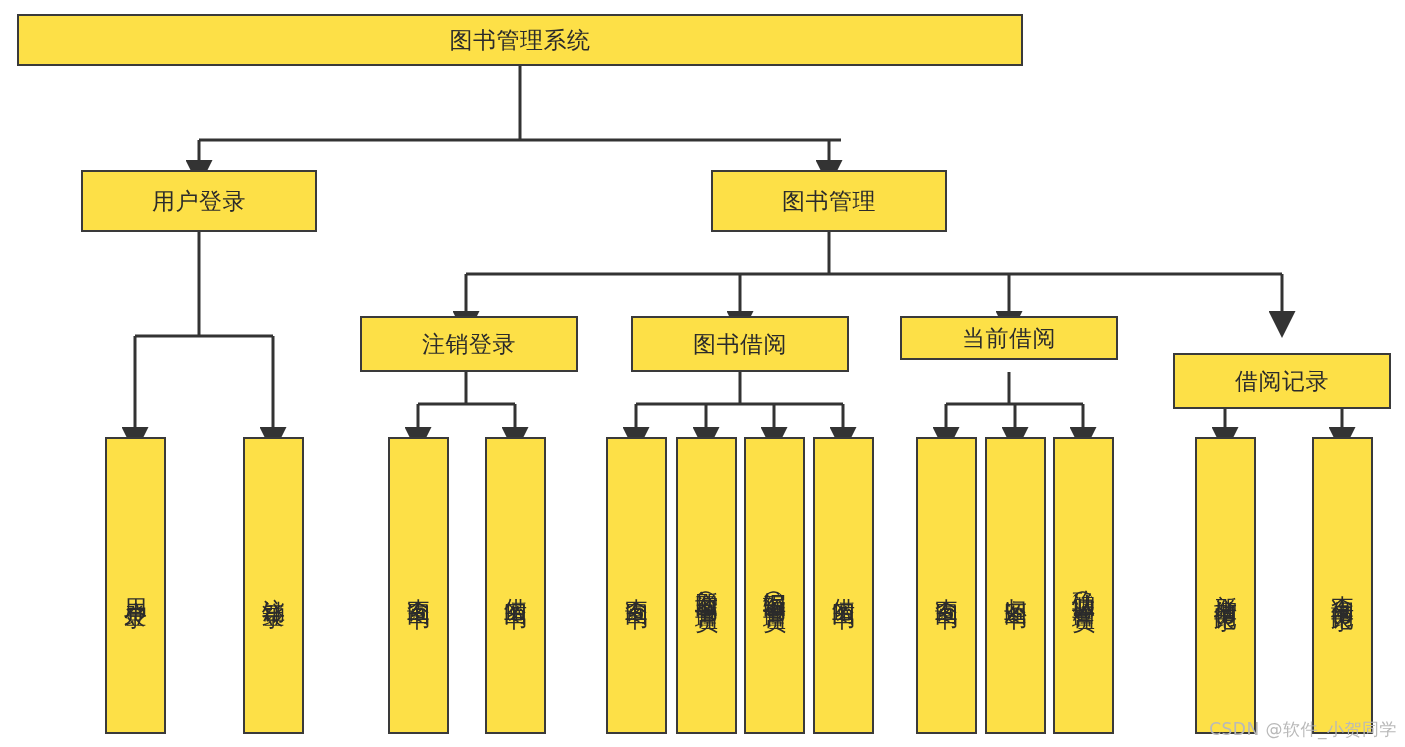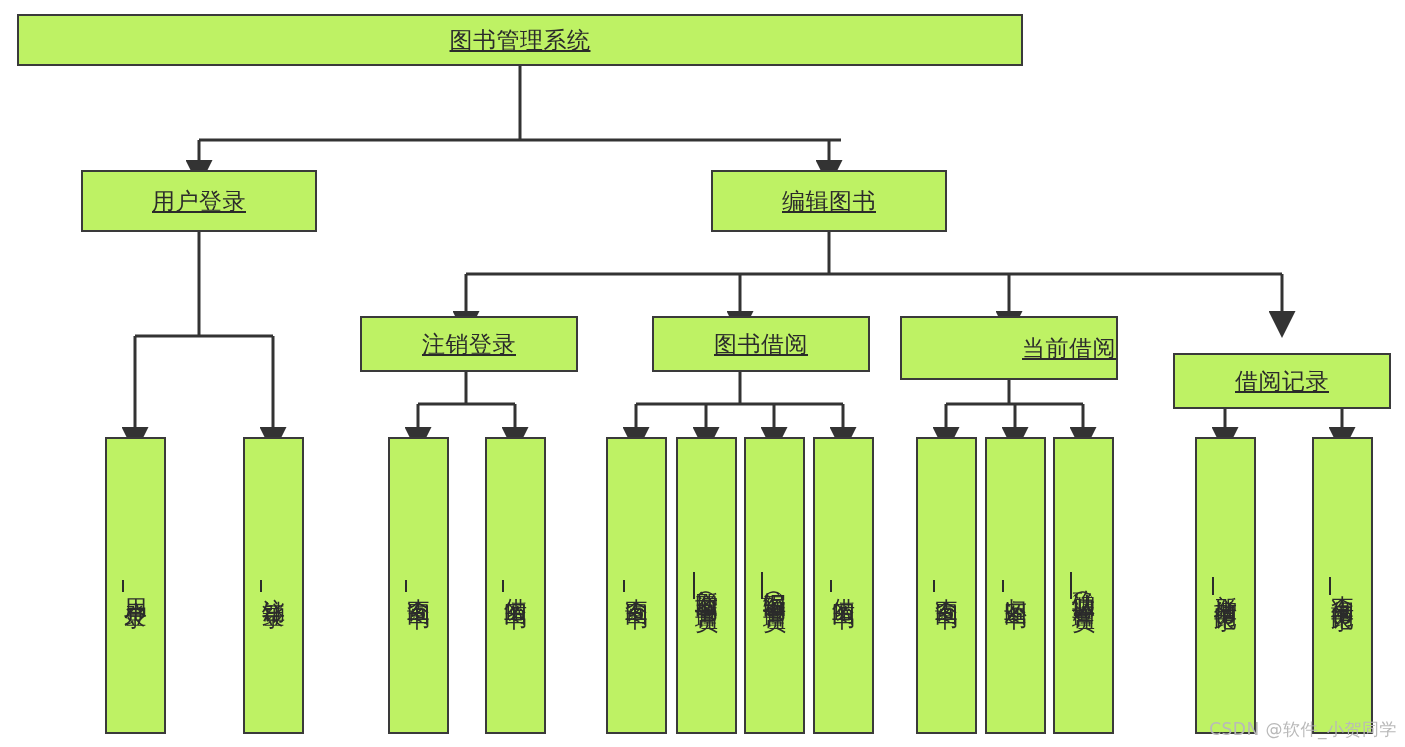--- a/index.html
+++ b/index.html
@@ -23,27 +23,26 @@
     position: absolute;
     left: 0;
     top: 0;
     width: 1405px;
     height: 747px;
     pointer-events: none;
   }
   .node {
     position: absolute;
     box-sizing: border-box;
-    background: #bef264;
+    background: #fde047;
     border: 2.5px solid #3a3a3a;
     display: flex;
     align-items: center;
     justify-content: center;
     color: #2b2b2b;
-    text-decoration: underline;
   }
   .node.horiz {
     font-size: 23px;
     letter-spacing: 0.5px;
   }
   .node.vert {
     font-size: 23px;
   }
   .node.vert .vlabel {
     writing-mode: vertical-rl;
@@ -122,30 +121,30 @@
   </svg>
 
   <div class="node horiz" style="left:17px; top:14px; width:1006px; height:52px;">
     <span class="hlabel">图书管理系统</span>
   </div>
 
   <div class="node horiz" style="left:81px; top:170px; width:236px; height:62px;">
     <span class="hlabel">用户登录</span>
   </div>
   <div class="node horiz" style="left:711px; top:170px; width:236px; height:62px;">
-    <span class="hlabel">编辑图书</span>
+    <span class="hlabel">图书管理</span>
   </div>
 
   <div class="node horiz" style="left:360px; top:316px; width:218px; height:56px;">
     <span class="hlabel">注销登录</span>
   </div>
-  <div class="node horiz" style="left:631px; top:316px; width:218px; height:56px;margin-left:21px;">
+  <div class="node horiz" style="left:631px; top:316px; width:218px; height:56px;">
     <span class="hlabel">图书借阅</span>
   </div>
-  <div class="node horiz" style="left:900px; top:316px; width:218px; height:64px;justify-content:flex-end;">
+  <div class="node horiz" style="left:900px; top:316px; width:218px; height:44px;">
     <span class="hlabel">当前借阅</span>
   </div>
   <div class="node horiz" style="left:1173px; top:316px; width:218px; height:56px;margin-top:37px;">
     <span class="hlabel">借阅记录</span>
   </div>
 
   <div class="node vert" style="left:105px; top:437px; width:61px; height:297px;">
     <span class="vlabel">用户登录</span>
   </div>
   <div class="node vert" style="left:243px; top:437px; width:61px; height:297px;">

